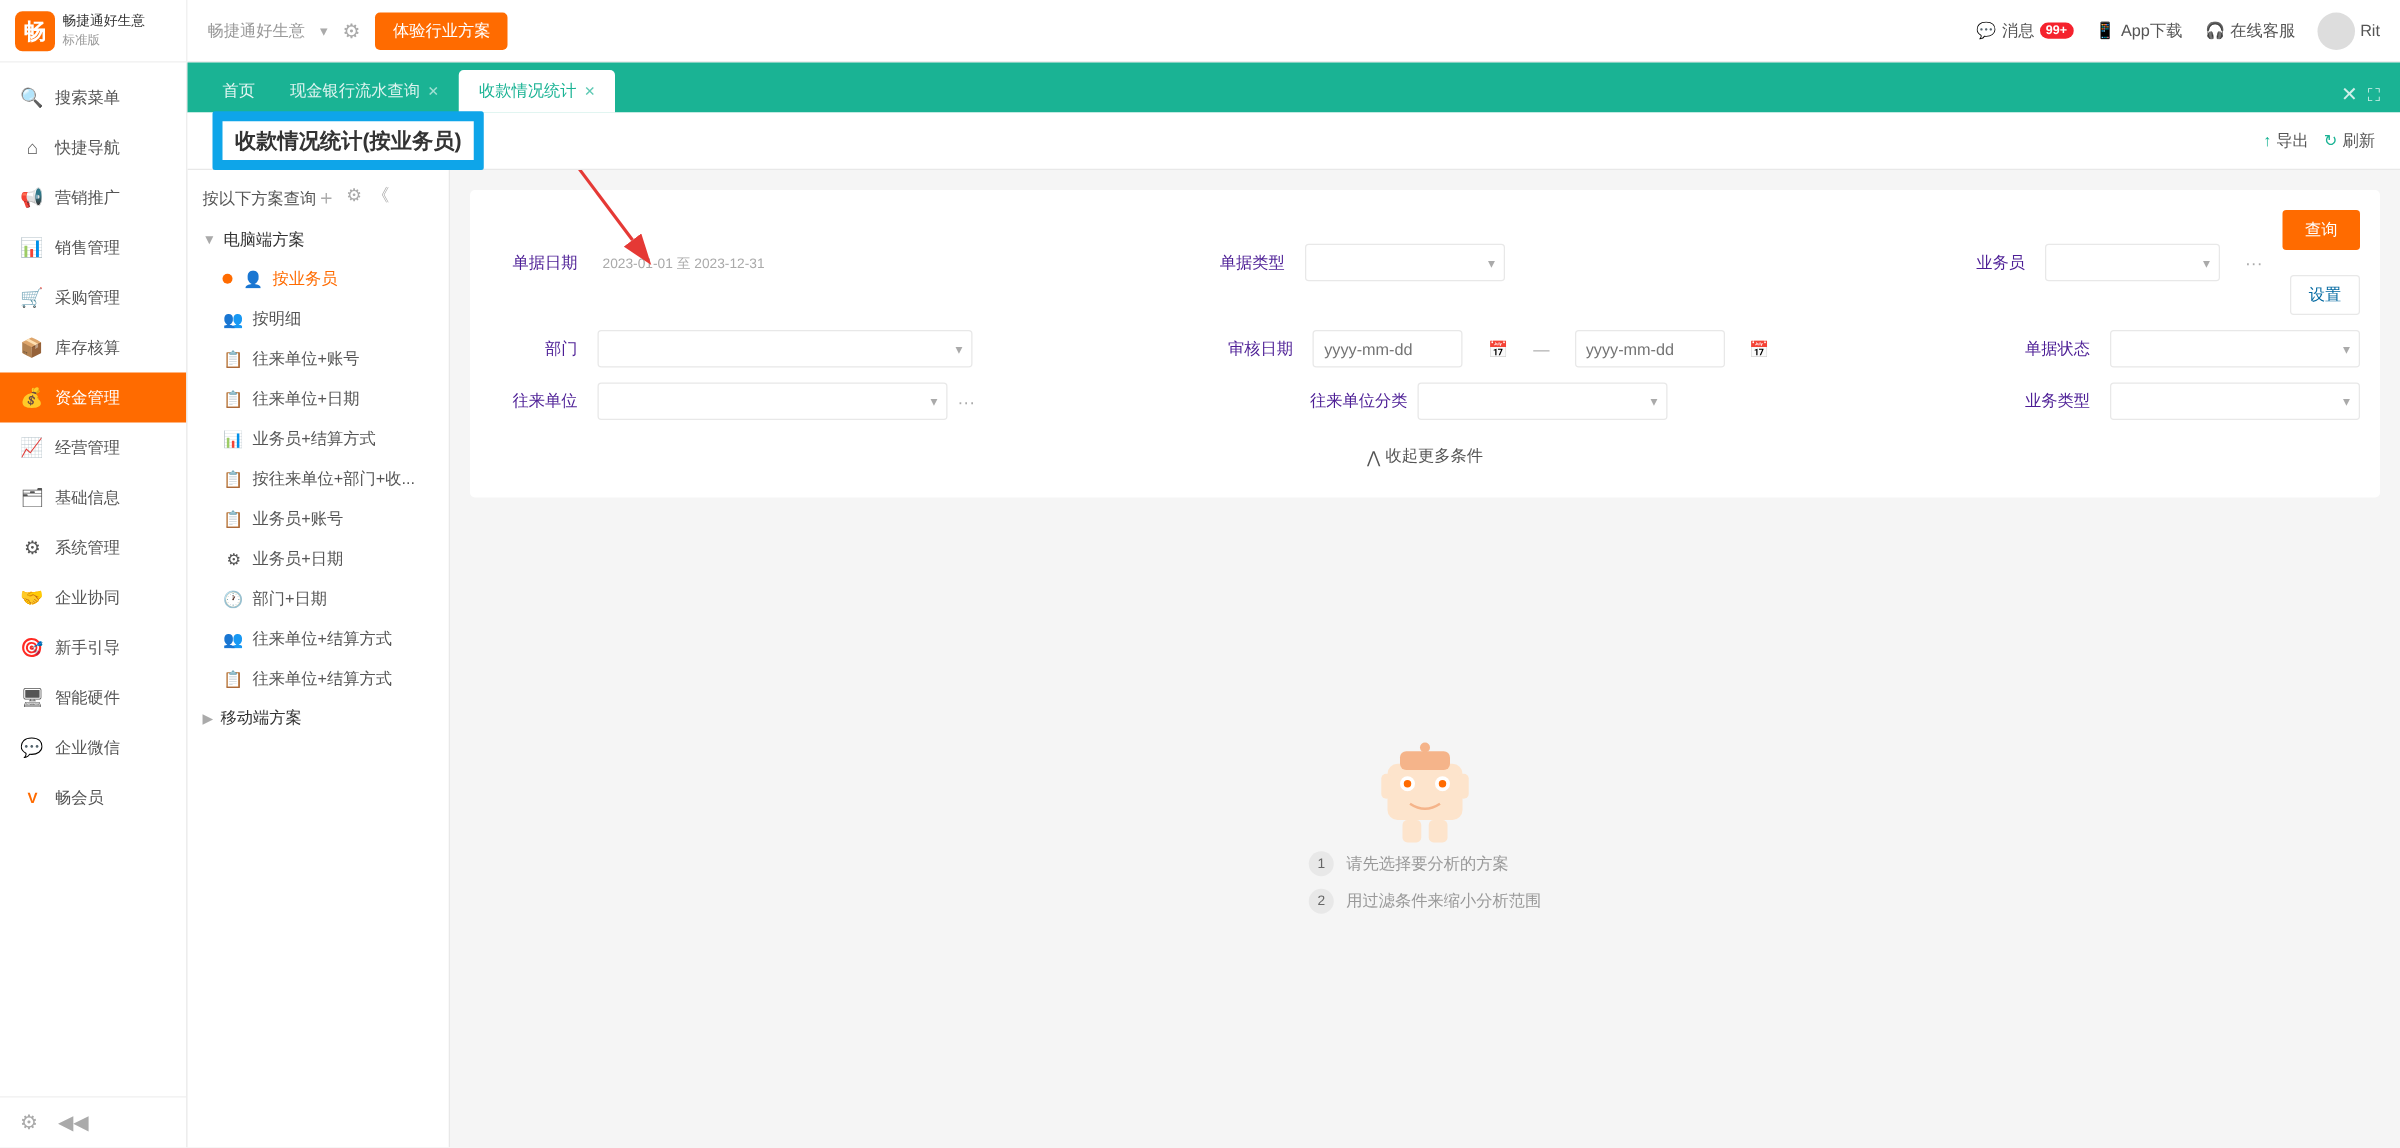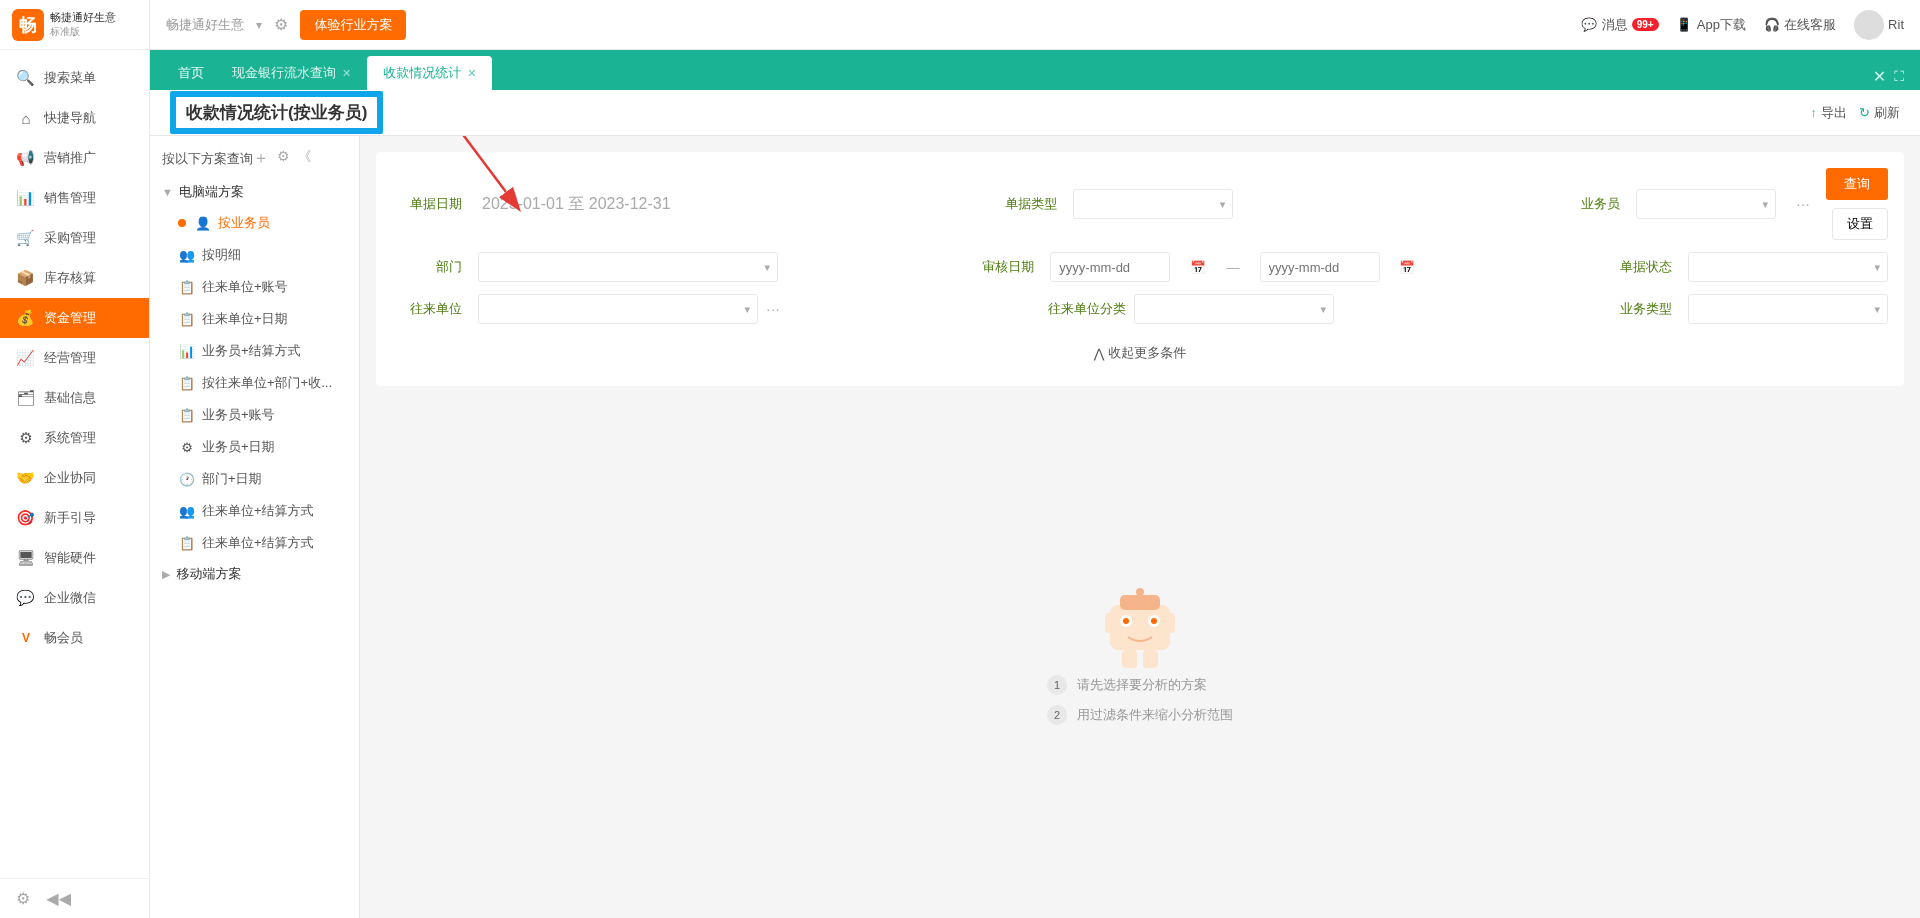--- a/index.html
+++ b/index.html
@@ -35,21 +35,21 @@
 
     
     .tabbar { height: 40px; background: #1ab394; display: flex; align-items: flex-end; padding: 0 16px; }
     .tab-item { padding: 8px 16px; color: rgba(255,255,255,0.85); cursor: pointer; font-size: 13px; border-radius: 4px 4px 0 0; display: flex; align-items: center; gap: 6px; }
     .tab-item.active { background: #fff; color: #1ab394; justify-content: space-between; }
     .tab-home { color: rgba(255,255,255,0.9); padding: 8px 12px; cursor: pointer; }
     .tab-close { font-size: 11px; color: inherit; cursor: pointer; opacity: 0.7; }
 
     
     .page-header { height: 46px; background: #fff; display: flex; align-items: center; justify-content: space-between; padding: 0 20px; border-bottom: 1px solid #e8e8e8; }
-    .page-title-box { border: 6px solid #0ea5e9; padding: 4px 10px; border-radius: 2px; }
+    .page-title-box { border: 8px solid #0ea5e9; padding: 4px 10px; border-radius: 2px; }
     .page-title { font-size: 17px; font-weight: bold; color: #333; }
     .page-actions { display: flex; align-items: center; gap: 12px; }
     .page-action-btn { display: flex; align-items: center; gap: 4px; color: #555; cursor: pointer; font-size: 13px; }
     .page-action-btn .icon { color: #1ab394; }
 
     
     .content { flex: 1; display: flex; overflow: hidden; }
 
     
     .left-panel { width: 210px; background: #fff; border-right: 1px solid #e8e8e8; padding: 12px 0; overflow-y: auto; flex-shrink: 0; }
@@ -64,37 +64,37 @@
     .panel-item { display: flex; align-items: center; padding: 7px 12px 7px 28px; cursor: pointer; color: #555; font-size: 13px; }
     .panel-item.active { color: #ff6b00; }
     .panel-item .item-icon { width: 18px; height: 18px; margin-right: 6px; display: flex; align-items: center; justify-content: center; font-size: 13px; }
     .panel-item .active-dot { width: 8px; height: 8px; background: #ff6b00; border-radius: 50%; margin-right: 8px; flex-shrink: 0; }
 
     
     .right-content { flex: 1; display: flex; flex-direction: column; padding: 16px; overflow: auto; }
     .filter-area { background: #fff; border-radius: 4px; padding: 16px; margin-bottom: 12px; }
     .filter-row { display: flex; align-items: center; gap: 16px; margin-bottom: 12px; }
     .filter-row:last-child { margin-bottom: 0; }
-    .filter-label { color: #4d7c0f; font-size: 13px; white-space: nowrap; width: 70px; text-align: right; flex-shrink: 0; }
+    .filter-label { color: #4c1d95; font-size: 13px; white-space: nowrap; width: 70px; text-align: right; flex-shrink: 0; }
     .filter-date-group { display: flex; align-items: center; gap: 6px; }
     .date-btn { padding: 4px 8px; border: 1px solid #e8e8e8; border-radius: 3px; cursor: pointer; font-size: 12px; color: #555; background: #fff; }
     .date-btn.active { background: #ff6b00; color: #fff; border-color: #ff6b00; }
-    .date-range { color: #aaa; font-size: 16px; margin-left: 4px; }
+    .date-range { color: #aaa; font-size: 11px; margin-left: 4px; }
     .filter-select { height: 30px; border: 1px solid #e8e8e8; border-radius: 3px; padding: 0 24px 0 8px; font-size: 13px; color: #555; background: #fff; cursor: pointer; min-width: 160px; appearance: none; position: relative; }
     .select-wrapper { position: relative; display: inline-flex; align-items: center; }
     .select-wrapper::after { content: '▾'; position: absolute; right: 8px; color: #aaa; font-size: 11px; pointer-events: none; }
     .filter-date-input { height: 30px; border: 1px solid #e8e8e8; border-radius: 3px; padding: 0 8px; font-size: 13px; color: #aaa; width: 120px; }
     .date-separator { color: #aaa; padding: 0 4px; }
     .date-icon { color: #aaa; cursor: pointer; margin-left: 4px; }
     .filter-more-btn { color: #aaa; cursor: pointer; font-size: 14px; margin-left: 4px; }
     .collapse-btn { display: flex; align-items: center; justify-content: center; gap: 4px; color: #555; cursor: pointer; font-size: 13px; padding: 8px; width: 100%; }
 
     
     .query-btn { background: #ff6b00; color: #fff; border: none; border-radius: 3px; padding: 7px 18px; cursor: pointer; font-size: 13px; }
-    .setting-btn { background: #fff; color: #000000; border: 1px solid #e8e8e8; border-radius: 3px; padding: 6px 14px; cursor: pointer; font-size: 13px; margin-top: 4px; }
+    .setting-btn { background: #fff; color: #0369a1; border: 1px solid #e8e8e8; border-radius: 3px; padding: 6px 14px; cursor: pointer; font-size: 13px; margin-top: 16px; }
     .btn-group { display: flex; flex-direction: column; align-items: flex-end; gap: 4px; margin-left: auto; flex-shrink: 0; }
 
     
     .empty-state { flex: 1; display: flex; flex-direction: column; align-items: center; justify-content: center; padding: 40px; }
     .empty-steps { display: flex; flex-direction: column; gap: 10px; }
     .empty-step { display: flex; align-items: center; gap: 10px; color: #999; font-size: 13px; }
     .step-num { width: 20px; height: 20px; background: #e8e8e8; border-radius: 50%; display: flex; align-items: center; justify-content: center; font-size: 11px; color: #666; flex-shrink: 0; }
 
     
     ::-webkit-scrollbar { width: 6px; height: 6px; }

